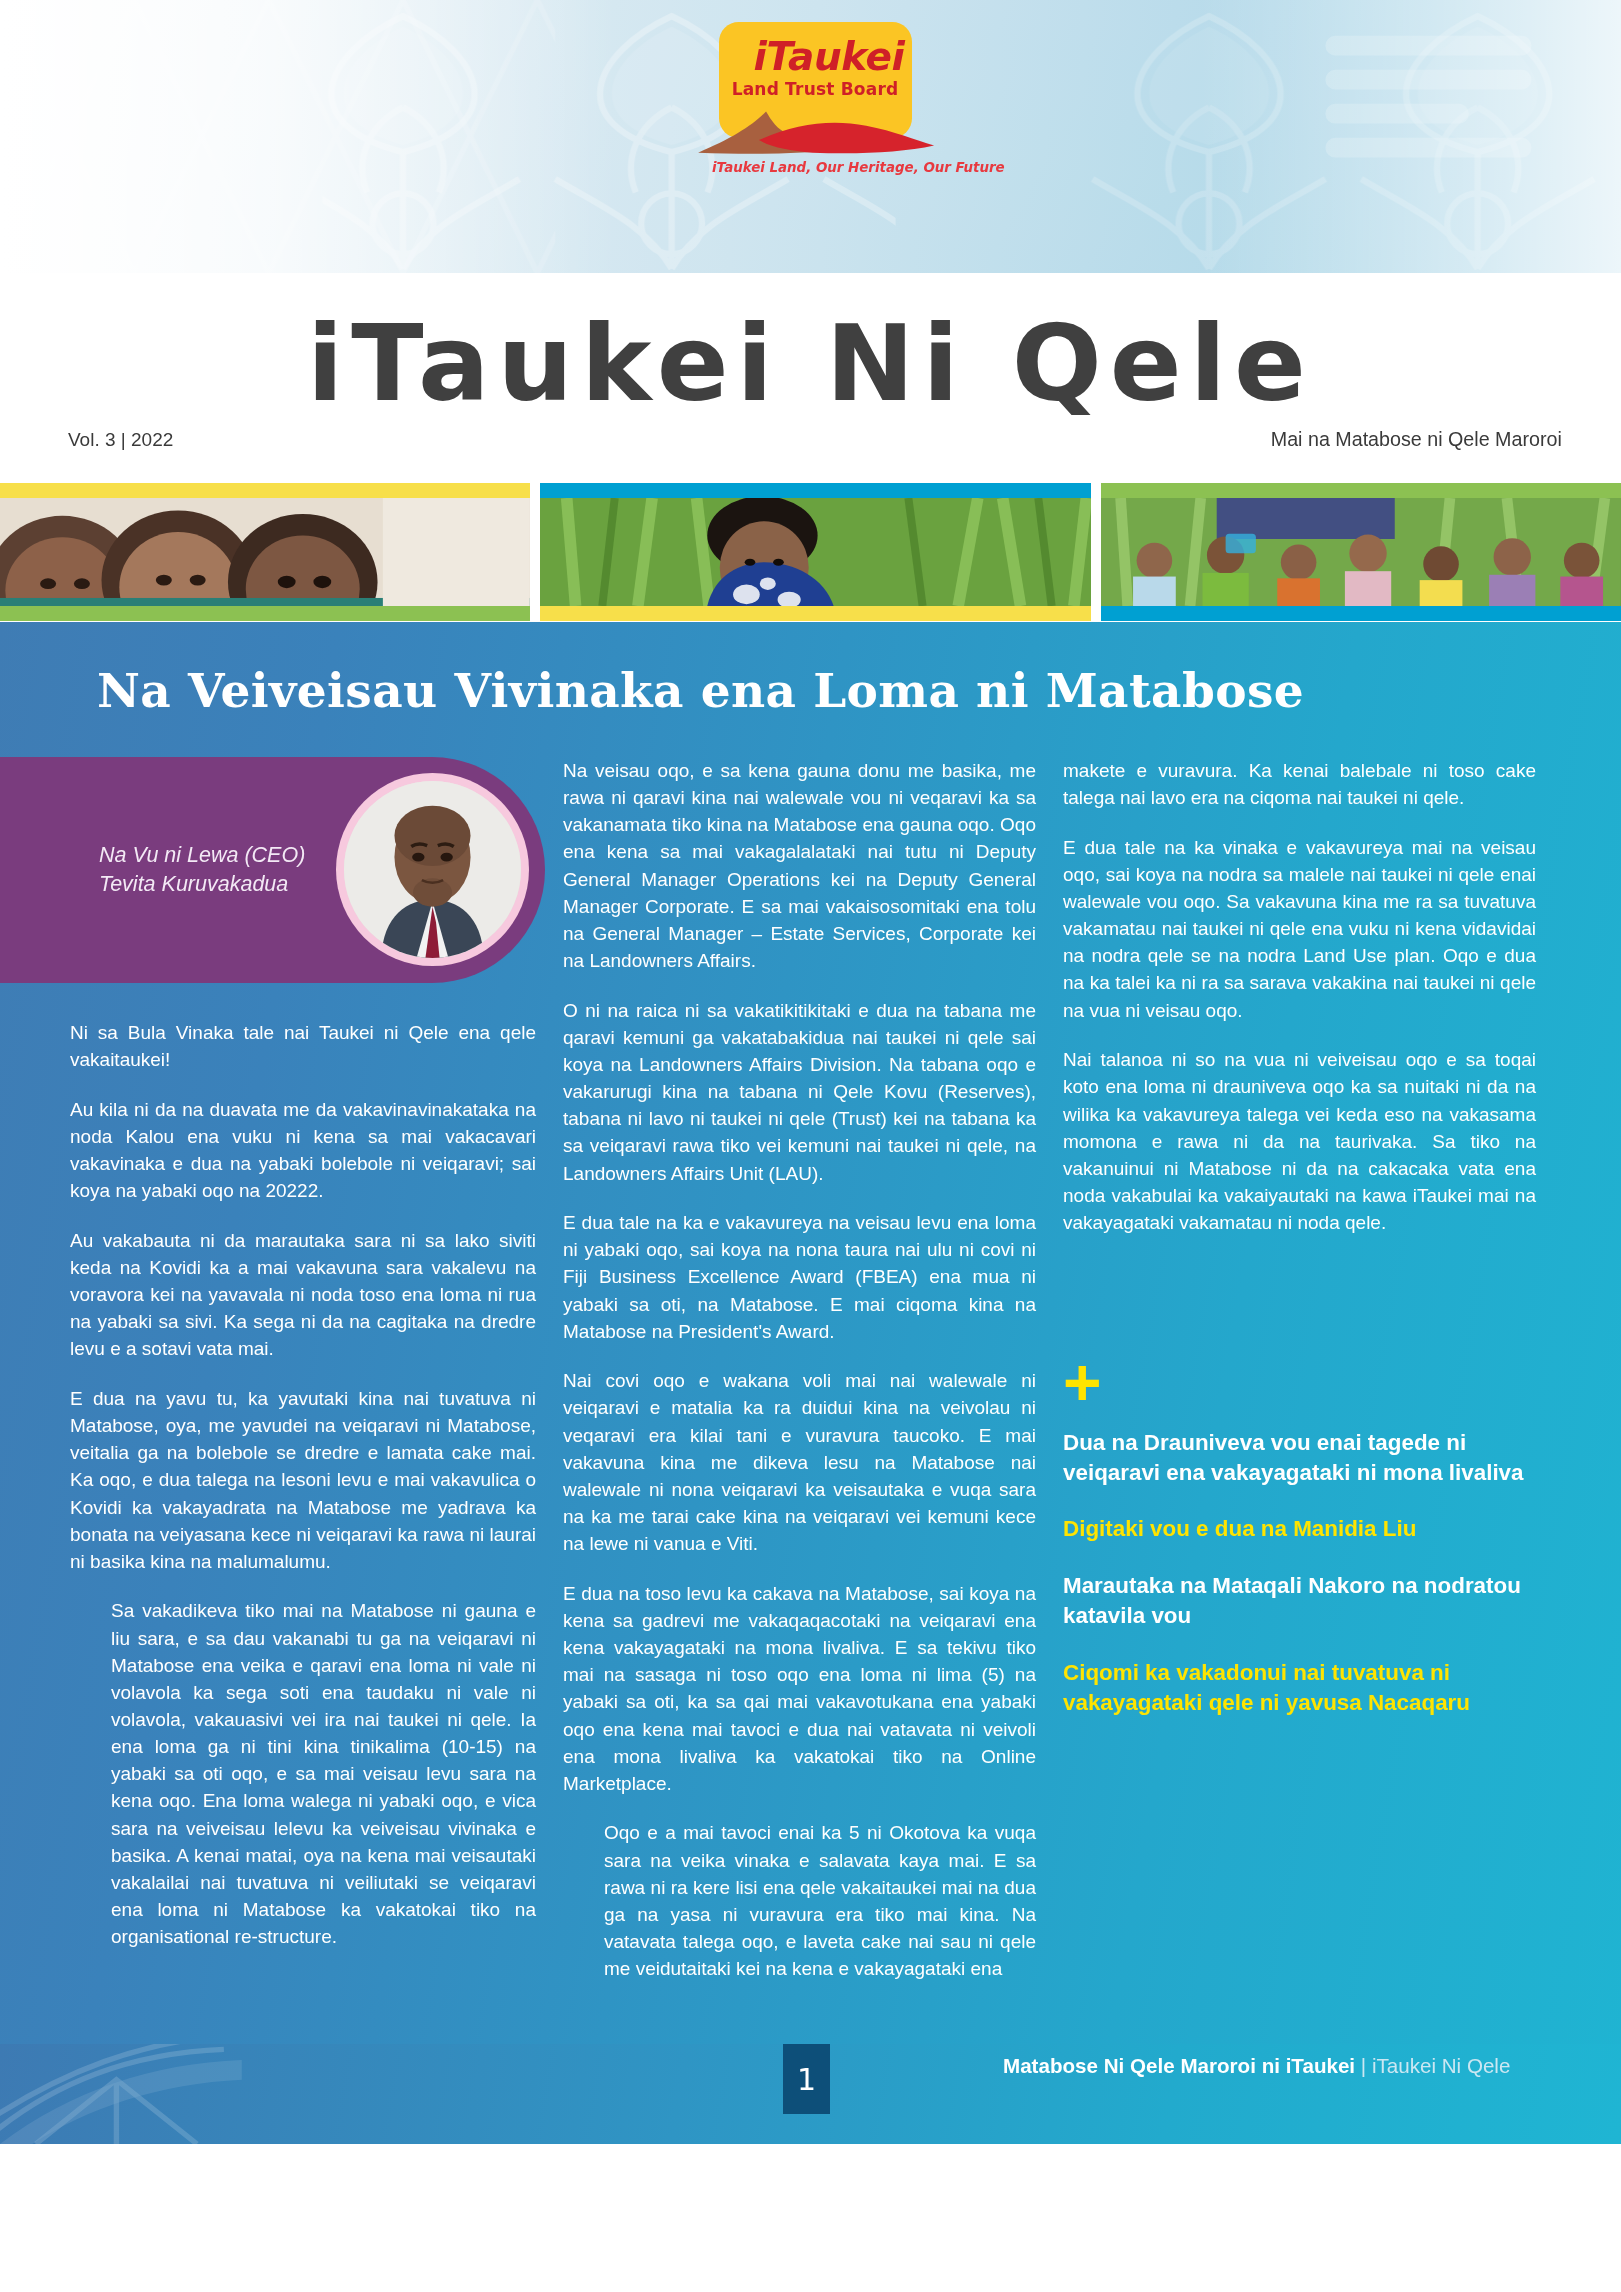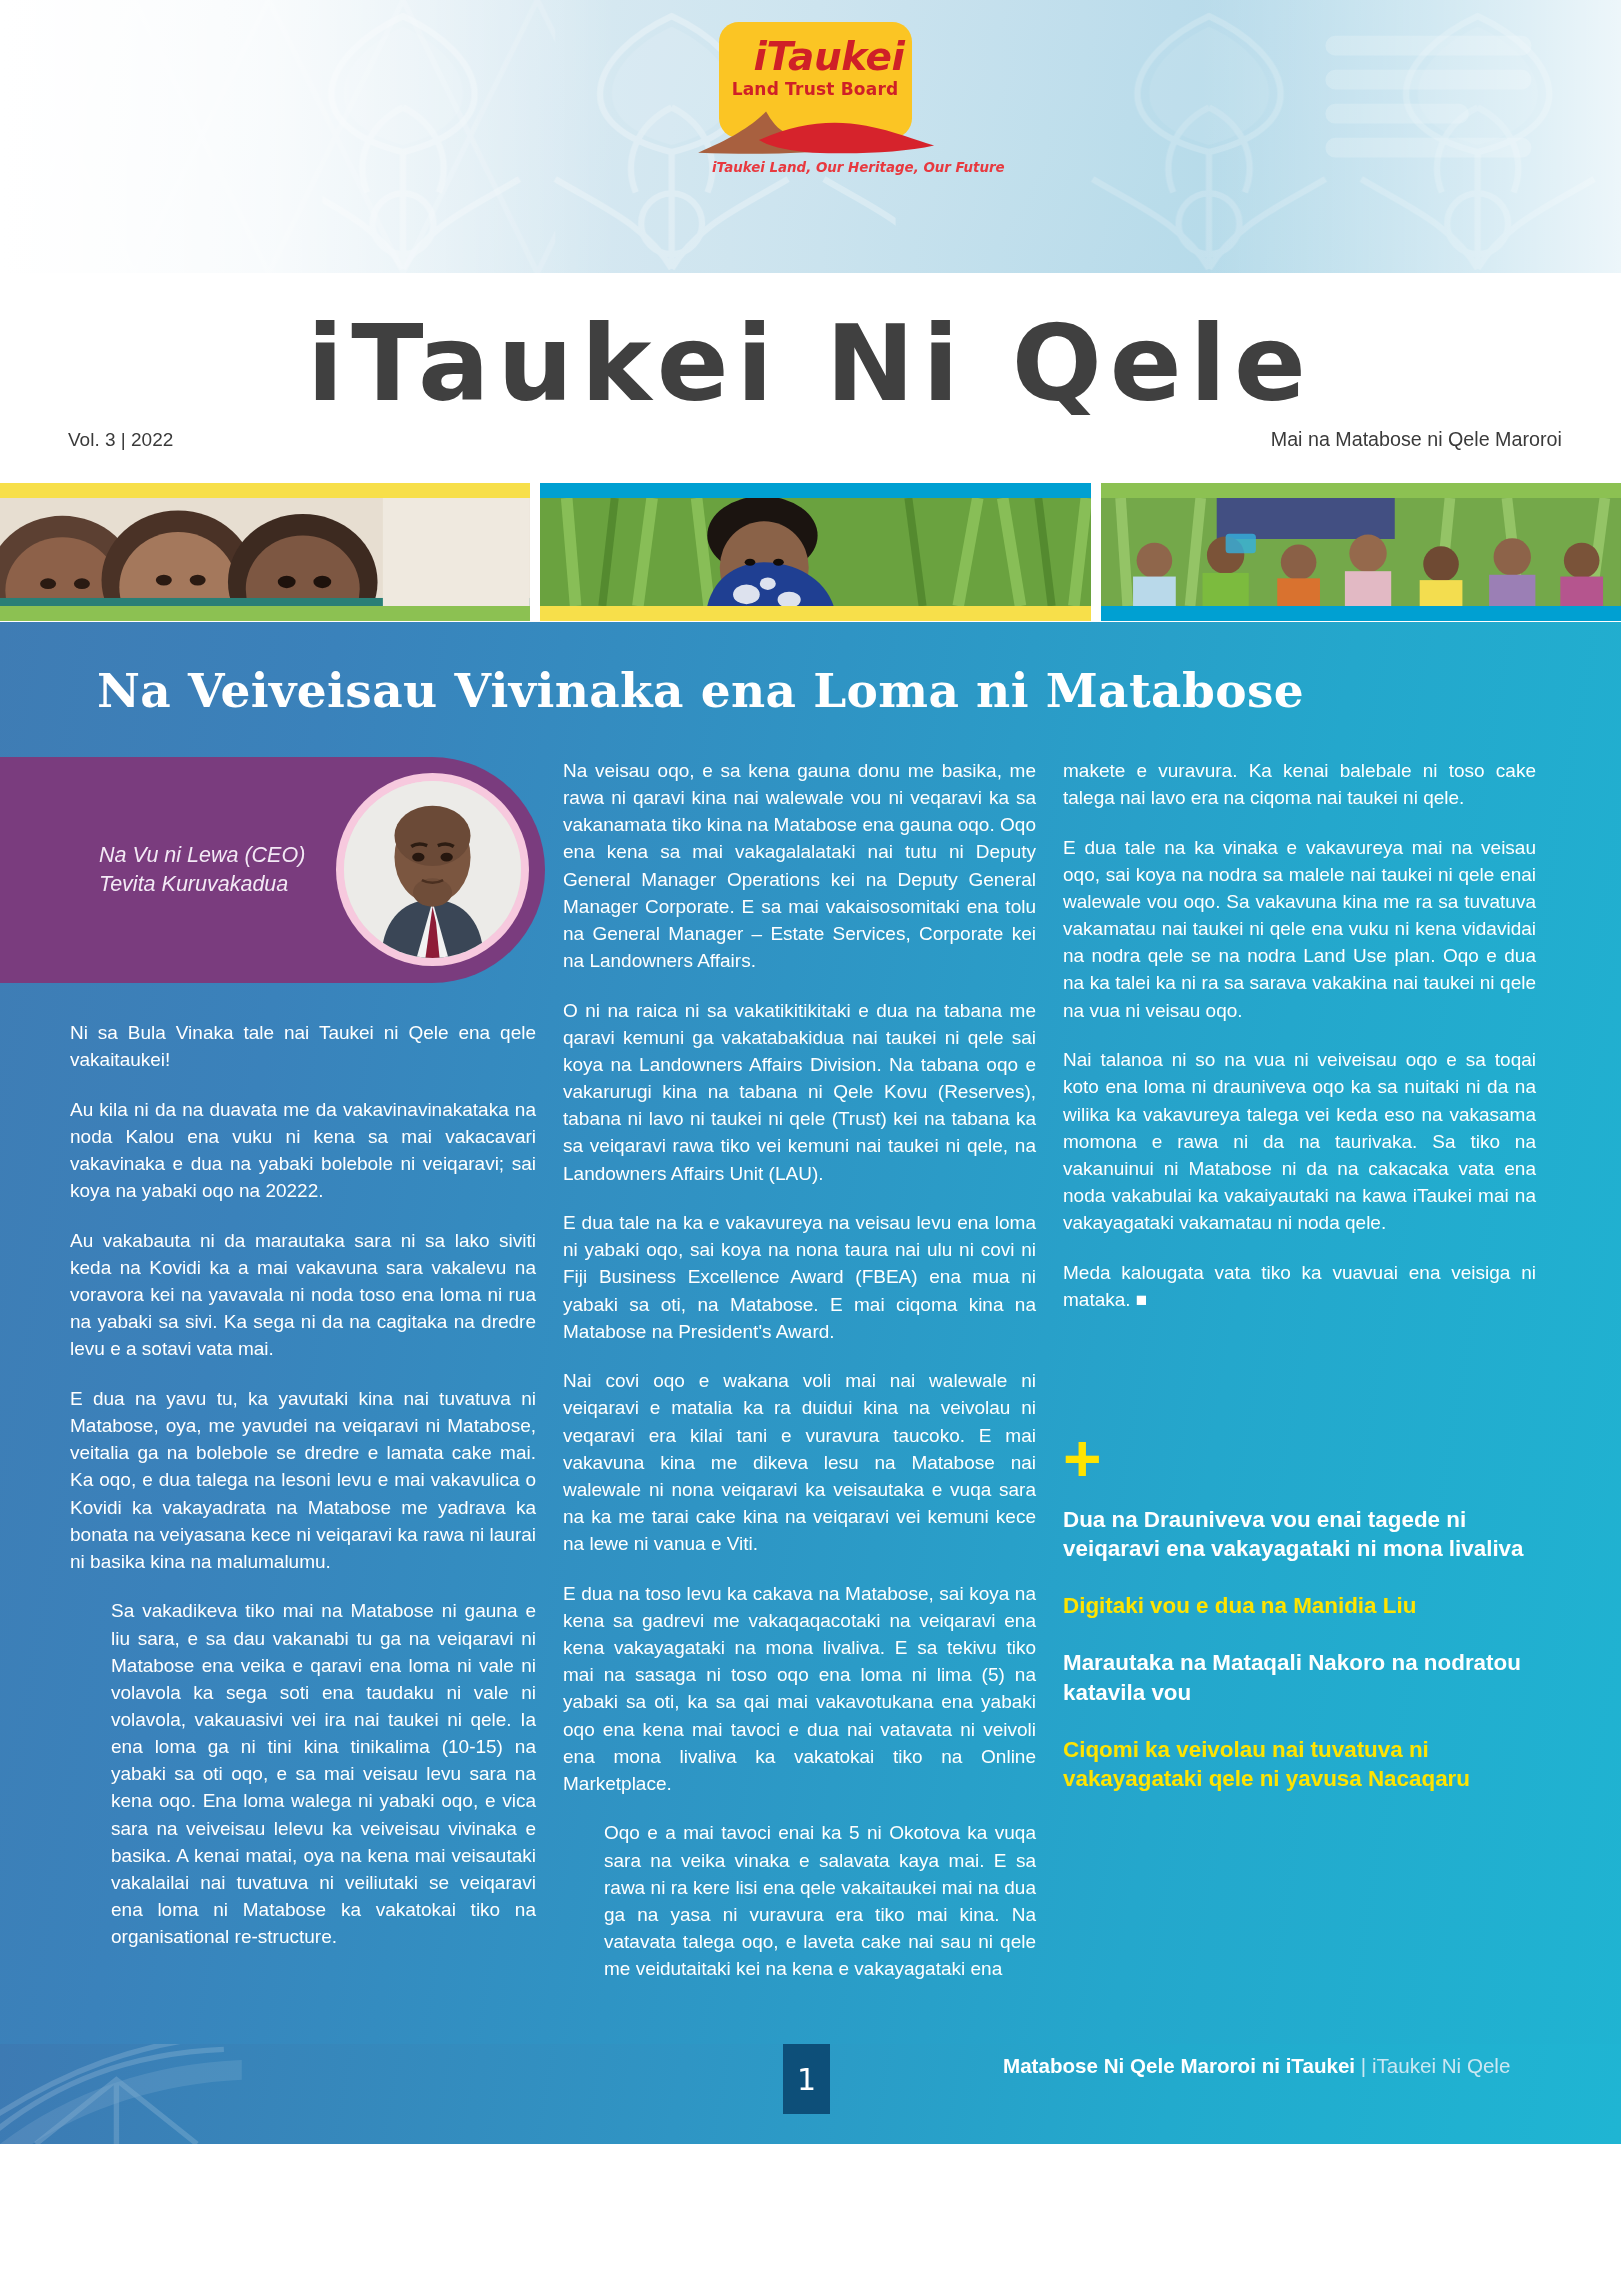--- a/index.html
+++ b/index.html
@@ -371,30 +371,29 @@
         <p class="body-text">E dua tale na ka e vakavureya na veisau levu ena loma ni yabaki oqo, sai koya na nona taura nai ulu ni covi ni Fiji Business Excellence Award (FBEA) ena mua ni yabaki sa oti, na Matabose. E mai ciqoma kina na Matabose na President's Award.</p>
         <p class="body-text">Nai covi oqo e wakana voli mai nai walewale ni veiqaravi e matalia ka ra duidui kina na veivolau ni veqaravi era kilai tani e vuravura taucoko. E mai vakavuna kina me dikeva lesu na Matabose nai walewale ni nona veiqaravi ka veisautaka e vuqa sara na ka me tarai cake kina na veiqaravi vei kemuni kece na lewe ni vanua e Viti.</p>
         <p class="body-text">E dua na toso levu ka cakava na Matabose, sai koya na kena sa gadrevi me vakaqaqacotaki na veiqaravi ena kena vakayagataki na mona livaliva. E sa tekivu tiko mai na sasaga ni toso oqo ena loma ni lima (5) na yabaki sa oti, ka sa qai mai vakavotukana ena yabaki oqo ena kena mai tavoci e dua nai vatavata ni veivoli ena mona livaliva ka vakatokai tiko na Online Marketplace.</p>
         <p class="body-text">Oqo e a mai tavoci enai ka 5 ni Okotova ka vuqa sara na veika vinaka e salavata kaya mai. E sa rawa ni ra kere lisi ena qele vakaitaukei mai na dua ga na yasa ni vuravura era tiko mai kina. Na vatavata talega oqo, e laveta cake nai sau ni qele me veidutaitaki kei na kena e vakayagataki ena</p>
       </div>
 
       <div class="col c3">
         <p class="body-text">makete e vuravura. Ka kenai balebale ni toso cake talega nai lavo era na ciqoma nai taukei ni qele.</p>
         <p class="body-text">E dua tale na ka vinaka e vakavureya mai na veisau oqo, sai koya na nodra sa malele nai taukei ni qele enai walewale vou oqo. Sa vakavuna kina me ra sa tuvatuva vakamatau nai taukei ni qele ena vuku ni kena vidavidai na nodra qele se na nodra Land Use plan. Oqo e dua na ka talei ka ni ra sa sarava vakakina nai taukei ni qele na vua ni veisau oqo.</p>
         <p class="body-text">Nai talanoa ni so na vua ni veiveisau oqo e sa toqai koto ena loma ni drauniveva oqo ka sa nuitaki ni da na wilika ka vakavureya talega vei keda eso na vakasama momona e rawa ni da na taurivaka. Sa tiko na vakanuinui ni Matabose ni da na cakacaka vata ena noda vakabulai ka vakaiyautaki na kawa iTaukei mai na vakayagataki vakamatau ni noda qele.</p>
-        <p class="body-text">Meda kalougata vata tiko ka vuavuai ena veisiga ni mataka.  ■</p>
 
         <div style="height:100px"></div>
 
         <div>
           <div class="hl-plus">+</div>
           <div class="hl-item hl-white">Dua na Drauniveva vou enai tagede ni veiqaravi ena vakayagataki ni mona livaliva</div>
           <div class="hl-item hl-yellow">Digitaki vou e dua na Manidia Liu</div>
           <div class="hl-item hl-white">Marautaka na Mataqali Nakoro na nodratou katavila vou</div>
-          <div class="hl-item hl-yellow">Ciqomi ka veivolau nai tuvatuva ni vakayagataki qele ni yavusa Nacaqaru</div>
+          <div class="hl-item hl-yellow">Ciqomi ka vakadonui nai tuvatuva ni vakayagataki qele ni yavusa Nacaqaru</div>
         </div>
       </div>
     </div>
 
     <div class="footer">
       <div class="footer-wm">
         <svg viewBox="0 0 440 112" preserveAspectRatio="none" style="width:100%;height:100%">
           <g stroke="#ffffff" stroke-width="6" fill="none" opacity=".45">
             <path d="M-20 110 C 60 40, 150 10, 250 6"></path>
             <path d="M-20 90 C 70 30, 160 -4, 260 -10"></path>

